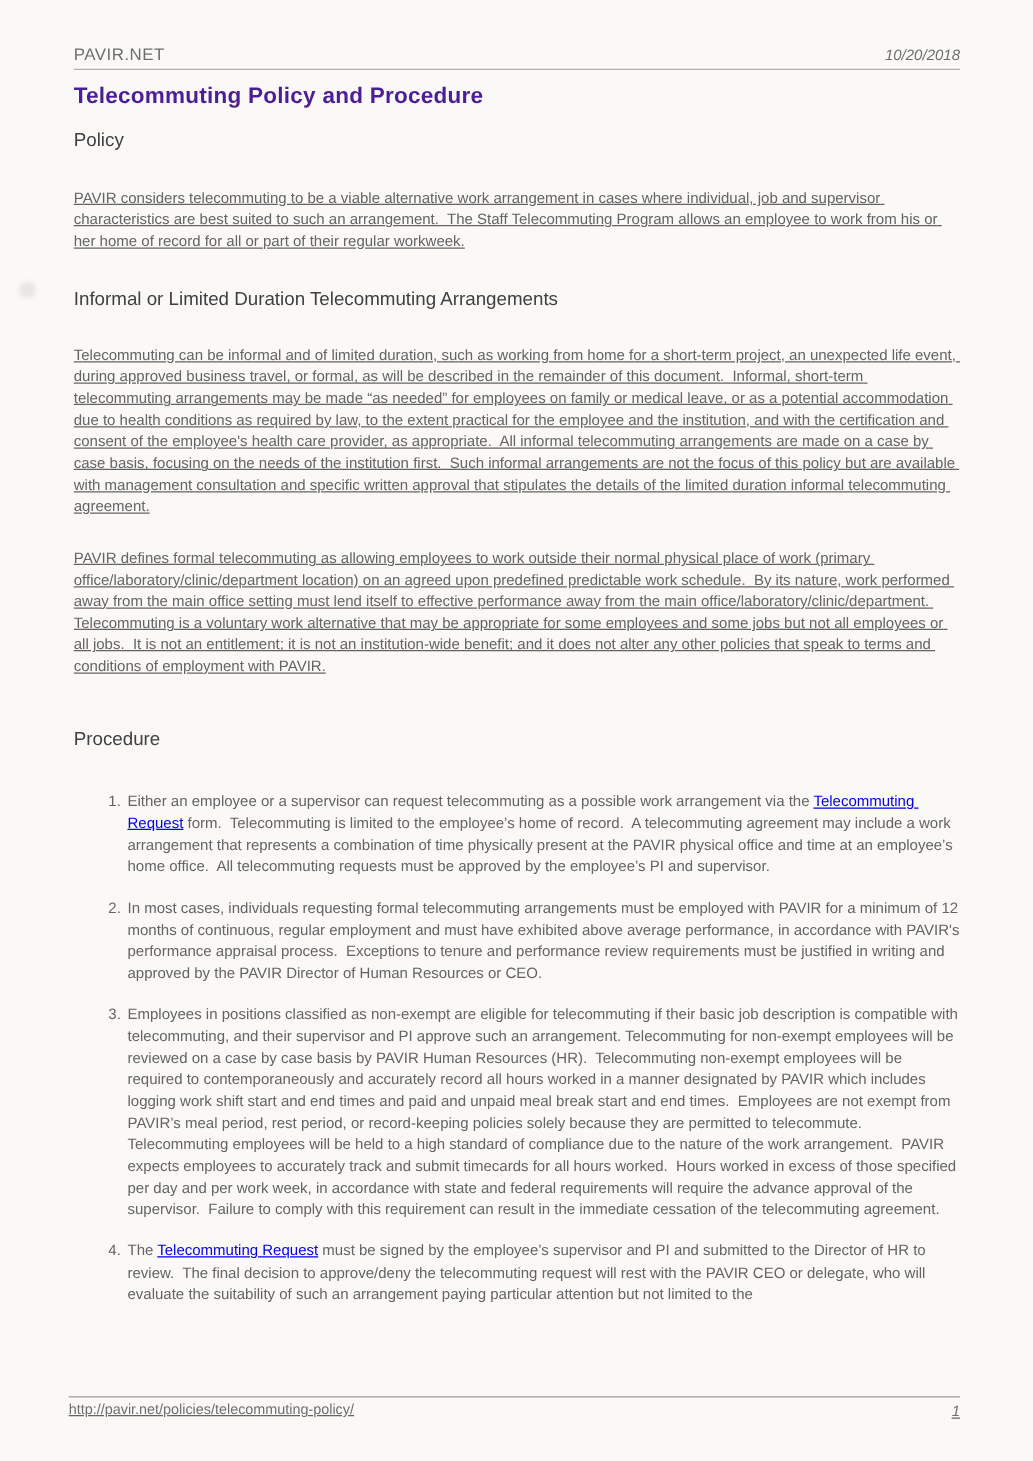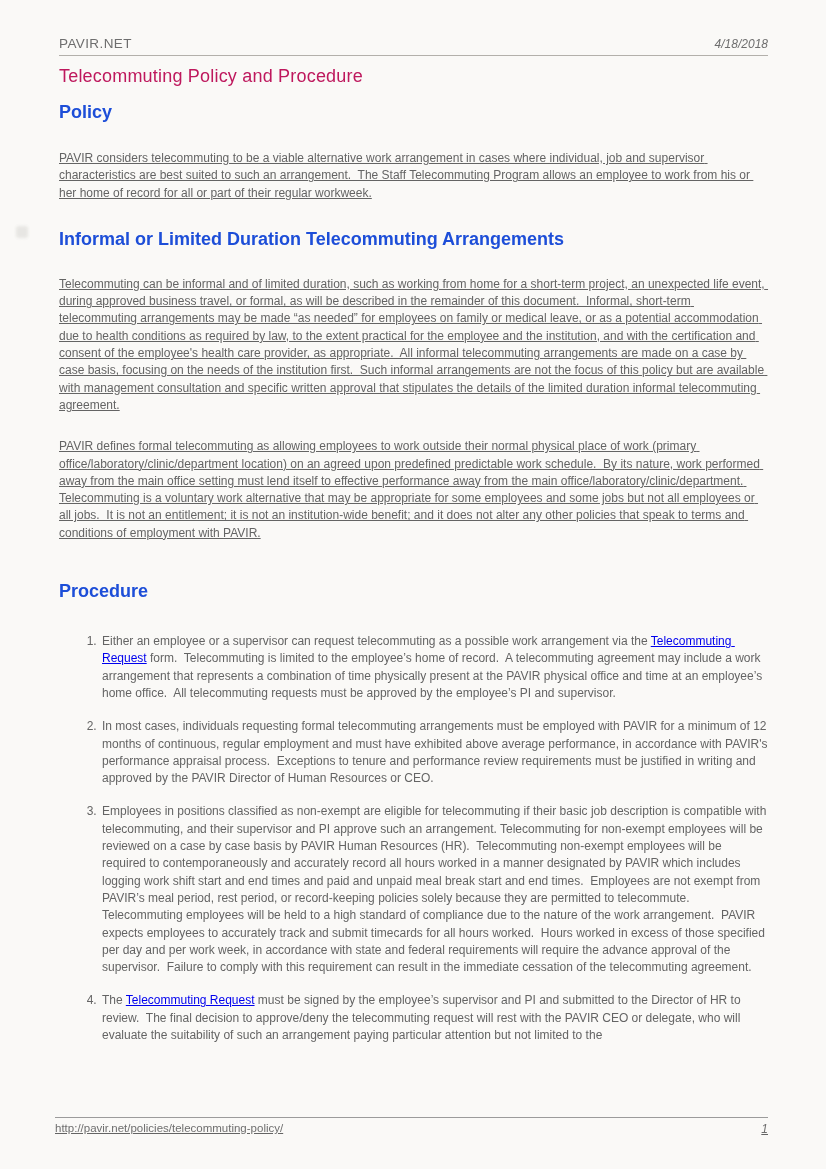--- a/index.html
+++ b/index.html
@@ -37,30 +37,30 @@
   .header-rule {
     border: none;
     border-top: 1px solid #b3b0ab;
     margin-top: 4px;
   }
 
   
   .doc-title {
     margin-top: 10px;
     font-size: 18px;
-    font-weight: 400;
+    font-weight: 700;
     line-height: 20px;
-    color: #be185d;
+    color: #4c1d95;
     letter-spacing: 0.2px;
   }
   .section-heading {
-    font-size: 18px;
-    font-weight: 700;
+    font-size: 15px;
+    font-weight: 400;
     line-height: 15px;
-    color: #1d4ed8;
+    color: #404040;
   }
   .h-policy    { margin-top: 19px; }
   .h-informal  { margin-top: 30px; }
   .h-formal    { margin-top: 28px; }
   .h-procedure { margin-top: 42px; }
 
   
   .body-text {
     font-size: 12px;
     line-height: 17.3px;
@@ -133,21 +133,21 @@
 </style>
 </head>
 <body>
 
 <div class="page">
 
   <div class="anchor-marker"></div>
 
   <header class="doc-header">
     <span class="site-name">PAVIR.NET</span>
-    <span class="print-date">4/18/2018</span>
+    <span class="print-date">10/20/2018</span>
   </header>
   <hr class="header-rule">
 
   <h1 class="doc-title">Telecommuting Policy and Procedure</h1>
 
   <h2 class="section-heading h-policy">Policy</h2>
   <p class="body-text p-policy">PAVIR considers telecommuting to be a viable alternative work arrangement in cases where individual, job and supervisor characteristics are best suited to such an arrangement.  The Staff Telecommuting Program allows an employee to work from his or her home of record for all or part of their regular workweek.</p>
 
   <h2 class="section-heading h-informal">Informal or Limited Duration Telecommuting Arrangements</h2>
   <p class="body-text p-informal">Telecommuting can be informal and of limited duration, such as working from home for a short-term project, an unexpected life event, during approved business travel, or formal, as will be described in the remainder of this document.  Informal, short-term telecommuting arrangements may be made “as needed” for employees on family or medical leave, or as a potential accommodation due to health conditions as required by law, to the extent practical for the employee and the institution, and with the certification and consent of the employee's health care provider, as appropriate.  All informal telecommuting arrangements are made on a case by case basis, focusing on the needs of the institution first.  Such informal arrangements are not the focus of this policy but are available with management consultation and specific written approval that stipulates the details of the limited duration informal telecommuting agreement.</p>

